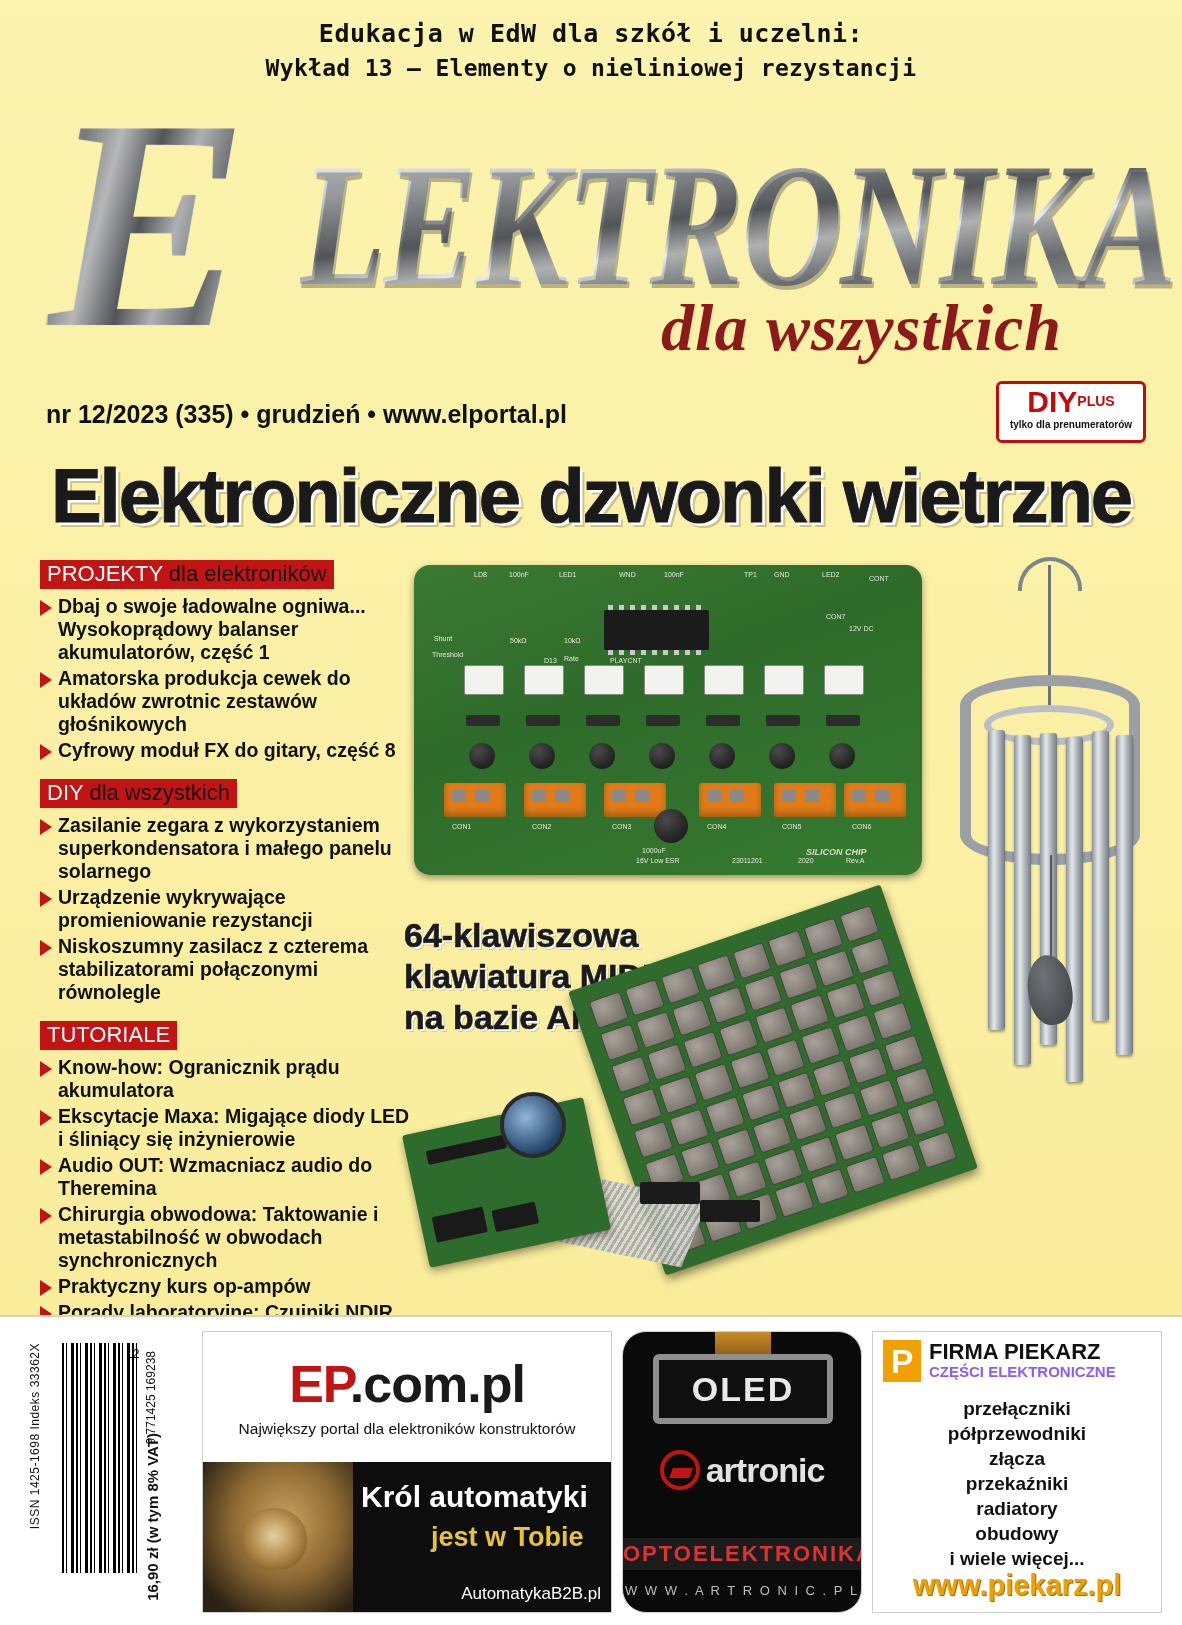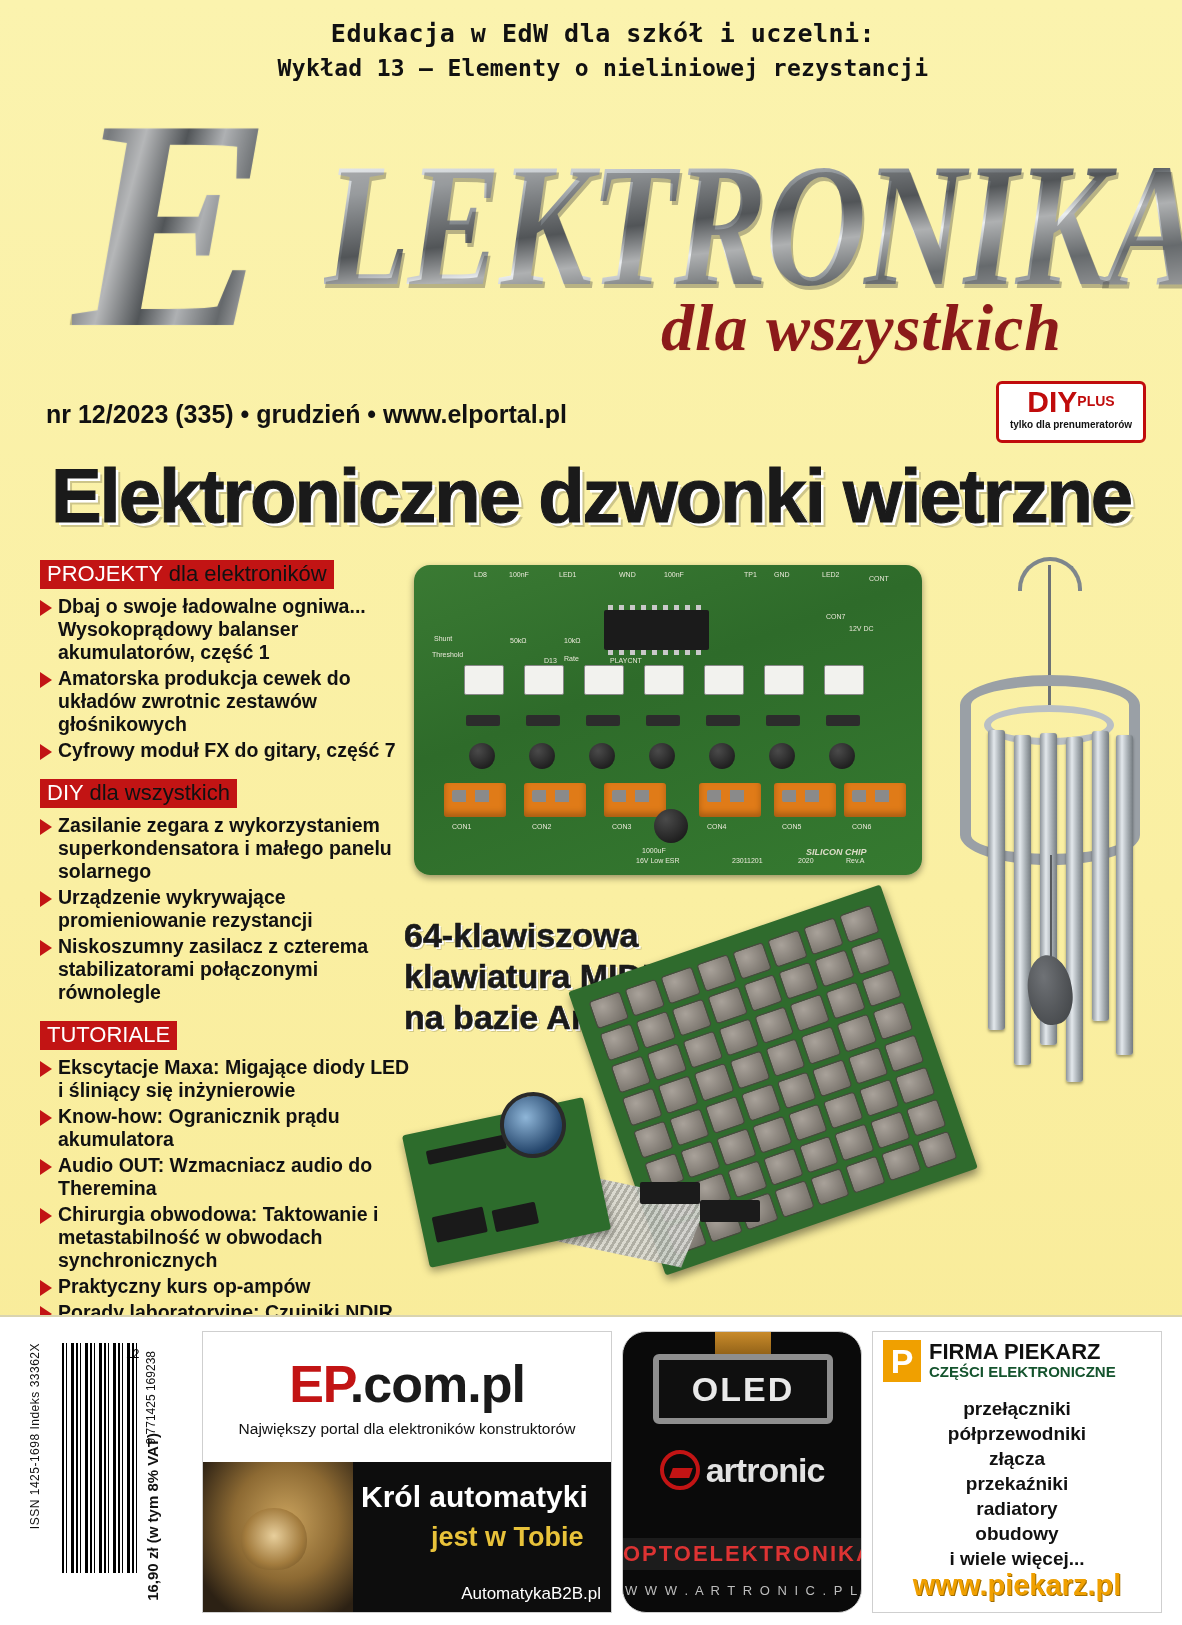--- a/index.html
+++ b/index.html
@@ -8,21 +8,20 @@
     width:1182px; height:1625px;
     background:#faf0a8;
     font-family:"Liberation Sans", sans-serif;
     overflow:hidden;
     position:relative;
   }
   .page {
     width:1182px; height:1625px;
     position:relative;
     background:linear-gradient(180deg,#fbf3ae 0%,#faefa2 55%,#f8ea96 100%);
-    padding-left:24px;
   }
 
   
   .topbanner {
     text-align:center;
     padding-top:16px;
     font-family:"DejaVu Sans Mono", monospace;
     font-weight:bold;
     color:#111;
     line-height:1.45;
@@ -406,21 +405,21 @@
     color:#bdbdbd; font-size:13px; letter-spacing:2px;
   }
 
   .ad-piekarz { left:872px; width:290px; background:#fff; }
   .pk-head { display:flex; align-items:center; padding:8px 10px 0 10px; }
   .pk-logo {
     width:38px; height:42px; background:#f0a000; color:#fff;
     font-size:34px; font-weight:bold; text-align:center; line-height:42px; margin-right:8px;
   }
   .pk-t1 { font-size:22px; font-weight:bold; color:#111; line-height:22px; }
-  .pk-t2 { font-size:15px; font-weight:bold; color:#14532d; line-height:18px; }
+  .pk-t2 { font-size:15px; font-weight:bold; color:#8b5cf6; line-height:18px; }
   .pk-list { text-align:center; margin-top:14px; }
   .pk-list div { font-size:19px; font-weight:bold; color:#111; line-height:25px; }
   .pk-url {
     position:absolute; left:0; right:0; bottom:10px; text-align:center;
     color:#f0a000; font-size:29px; font-weight:bold;
     text-shadow:1px 1px 0 #a06c00;
   }
 </style>
 </head>
 <body>
@@ -453,45 +452,45 @@
     <div class="item">
         <span class="tri"></span>
         <span class="txt">Dbaj o swoje ładowalne ogniwa... Wysokoprądowy balanser akumulatorów, część 1</span>
       </div>
     <div class="item">
         <span class="tri"></span>
         <span class="txt">Amatorska produkcja cewek do układów zwrotnic zestawów głośnikowych</span>
       </div>
     <div class="item">
         <span class="tri"></span>
-        <span class="txt">Cyfrowy moduł FX do gitary, część 7</span>
+        <span class="txt">Cyfrowy moduł FX do gitary, część 8</span>
       </div>
 
     <div class="sec-head"><span>DIY</span><span class="white"> dla wszystkich</span></div>
     <div class="item">
         <span class="tri"></span>
         <span class="txt">Zasilanie zegara z wykorzystaniem superkondensatora i małego panelu solarnego</span>
       </div>
     <div class="item">
         <span class="tri"></span>
         <span class="txt">Urządzenie wykrywające promieniowanie rezystancji</span>
       </div>
     <div class="item">
         <span class="tri"></span>
         <span class="txt">Niskoszumny zasilacz z czterema stabilizatorami połączonymi równolegle</span>
       </div>
 
     <div class="sec-head"><span>TUTORIALE</span><span class="white"></span></div>
     <div class="item">
         <span class="tri"></span>
+        <span class="txt">Know-how: Ogranicznik prądu akumulatora</span>
+      </div>
+    <div class="item">
+        <span class="tri"></span>
         <span class="txt">Ekscytacje Maxa: Migające diody LED i śliniący się inżynierowie</span>
-      </div>
-    <div class="item">
-        <span class="tri"></span>
-        <span class="txt">Know-how: Ogranicznik prądu akumulatora</span>
       </div>
     <div class="item">
         <span class="tri"></span>
         <span class="txt">Audio OUT: Wzmacniacz audio do Thereminа</span>
       </div>
     <div class="item">
         <span class="tri"></span>
         <span class="txt">Chirurgia obwodowa: Taktowanie i metastabilność w obwodach synchronicznych</span>
       </div>
     <div class="item">

